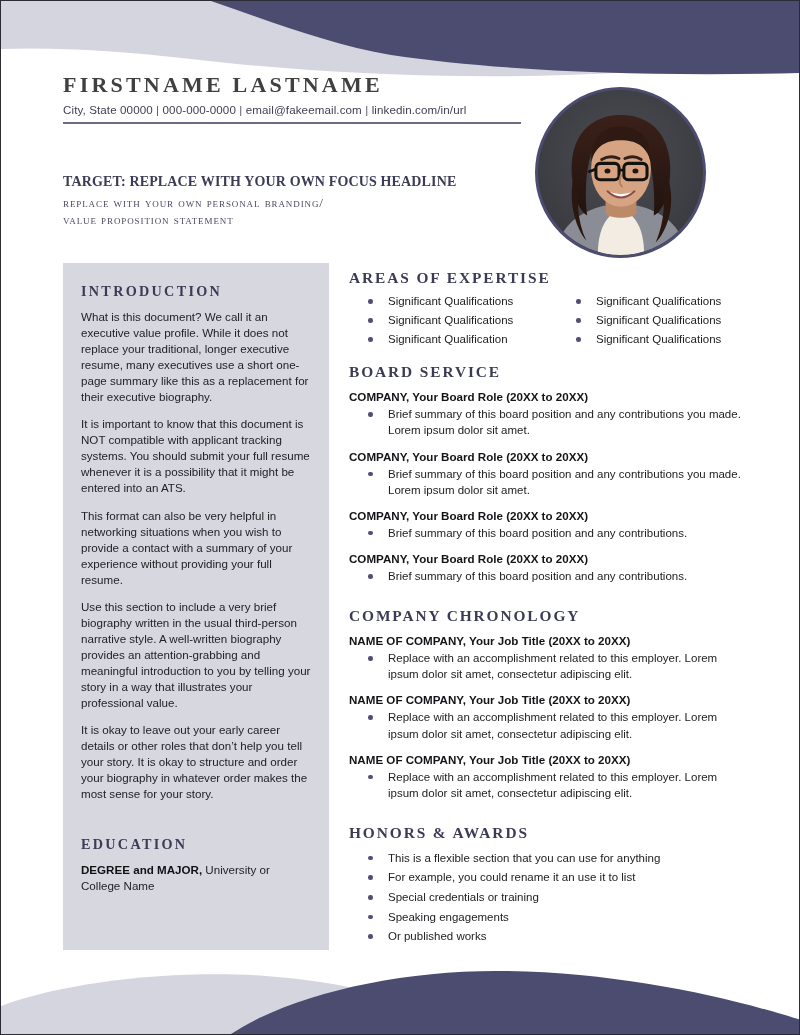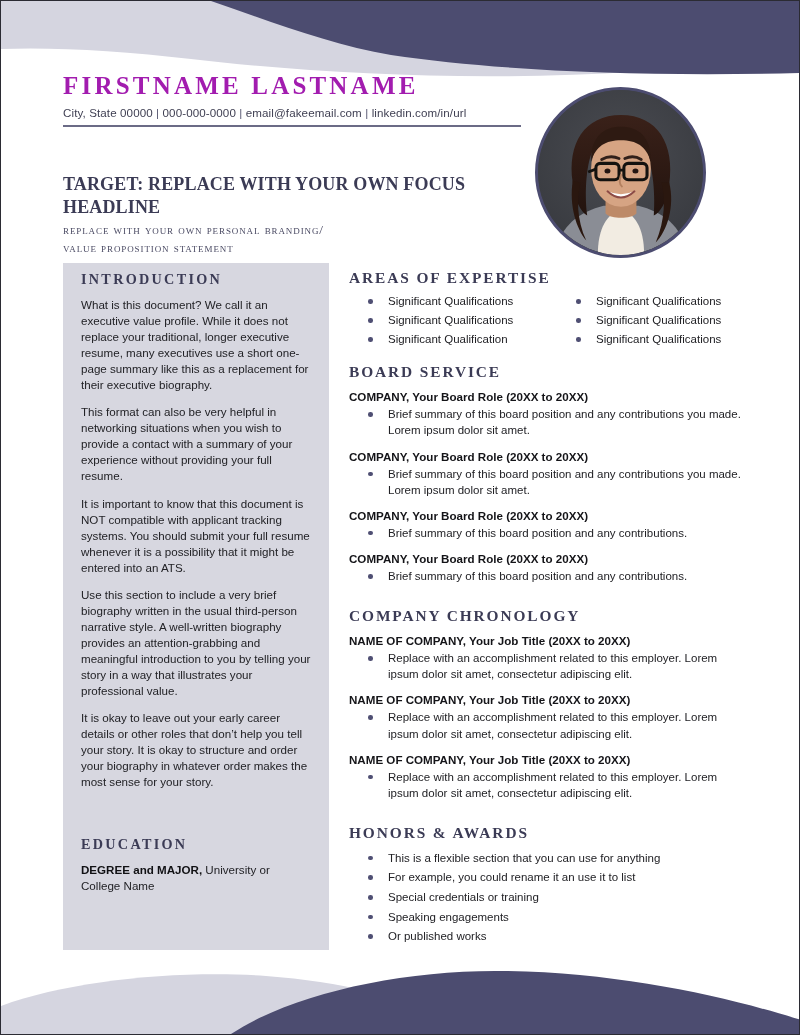--- a/index.html
+++ b/index.html
@@ -37,23 +37,23 @@
   
   .header {
     position: absolute;
     left: 62px;
     top: 72px;
     width: 470px;
   }
   .name {
     font-family: "Liberation Serif", serif;
     font-weight: bold;
-    font-size: 25px;
+    font-size: 22px;
     letter-spacing: 3.2px;
-    color: #a21caf;
+    color: #404040;
     white-space: nowrap;
     line-height: 1.05;
   }
   .contact {
     margin-top: 7px;
     font-size: 11.6px;
     color: #3f3f52;
     letter-spacing: 0.1px;
     white-space: nowrap;
   }
@@ -68,21 +68,21 @@
   
   .target-block {
     position: absolute;
     left: 62px;
     top: 172px;
     width: 470px;
   }
   .target-head {
     font-family: "Liberation Serif", serif;
     font-weight: bold;
-    font-size: 18px;
+    font-size: 14px;
     color: #3b3b55;
     letter-spacing: 0.15px;
     line-height: 1.25;
   }
   .target-sub {
     margin-top: 3px;
     font-family: "Liberation Serif", serif;
     font-size: 13.4px;
     font-variant: small-caps;
     text-transform: lowercase;
@@ -111,21 +111,21 @@
 
   
   .left-col {
     position: absolute;
     left: 62px;
     top: 262px;
     width: 266px;
     height: 687px;
     background: #d7d7e0;
     box-sizing: border-box;
-    padding: 8px 18px 10px 18px;
+    padding: 20px 18px 10px 18px;
   }
   .panel-head {
     font-family: "Liberation Serif", serif;
     font-weight: bold;
     font-size: 14.2px;
     letter-spacing: 2.3px;
     color: #3b3b55;
     margin: 0 0 9px 0;
   }
   .panel-head.edu { margin-top: 0; }
@@ -298,22 +298,22 @@
           <path d="M136,96 C142,120 134,146 122,158 C132,134 132,112 128,96 Z" fill="#2a170f"></path>
         </g>
       </svg>
     </div>
   </div>
 
   <div class="left-col">
     <div class="panel-head">INTRODUCTION</div>
     <div>
       <p>What is this document? We call it an executive value profile. While it does not replace your traditional, longer executive resume, many executives use a short one-page summary like this as a replacement for their executive biography.</p>
+      <p>It is important to know that this document is NOT compatible with applicant tracking systems. You should submit your full resume whenever it is a possibility that it might be entered into an ATS.</p>
       <p>This format can also be very helpful in networking situations when you wish to provide a contact with a summary of your experience without providing  your full resume.</p>
-      <p>It is important to know that this document is NOT compatible with applicant tracking systems. You should submit your full resume whenever it is a possibility that it might be entered into an ATS.</p>
       <p>Use this section to include a very brief biography written in the usual third-person narrative style.  A well-written biography provides an attention-grabbing and meaningful introduction to you by telling your story in a way that illustrates your professional value.</p>
       <p>It is okay to leave out your early career details or other roles that don’t help you tell your story. It is okay to structure and order your biography in whatever order makes the most sense for your story.</p>
     </div>
 
     <div class="edu-block">
       <div class="panel-head edu">EDUCATION</div>
       <div class="edu-text"><b>DEGREE and MAJOR,</b><span> University or College Name</span></div>
     </div>
   </div>
 

